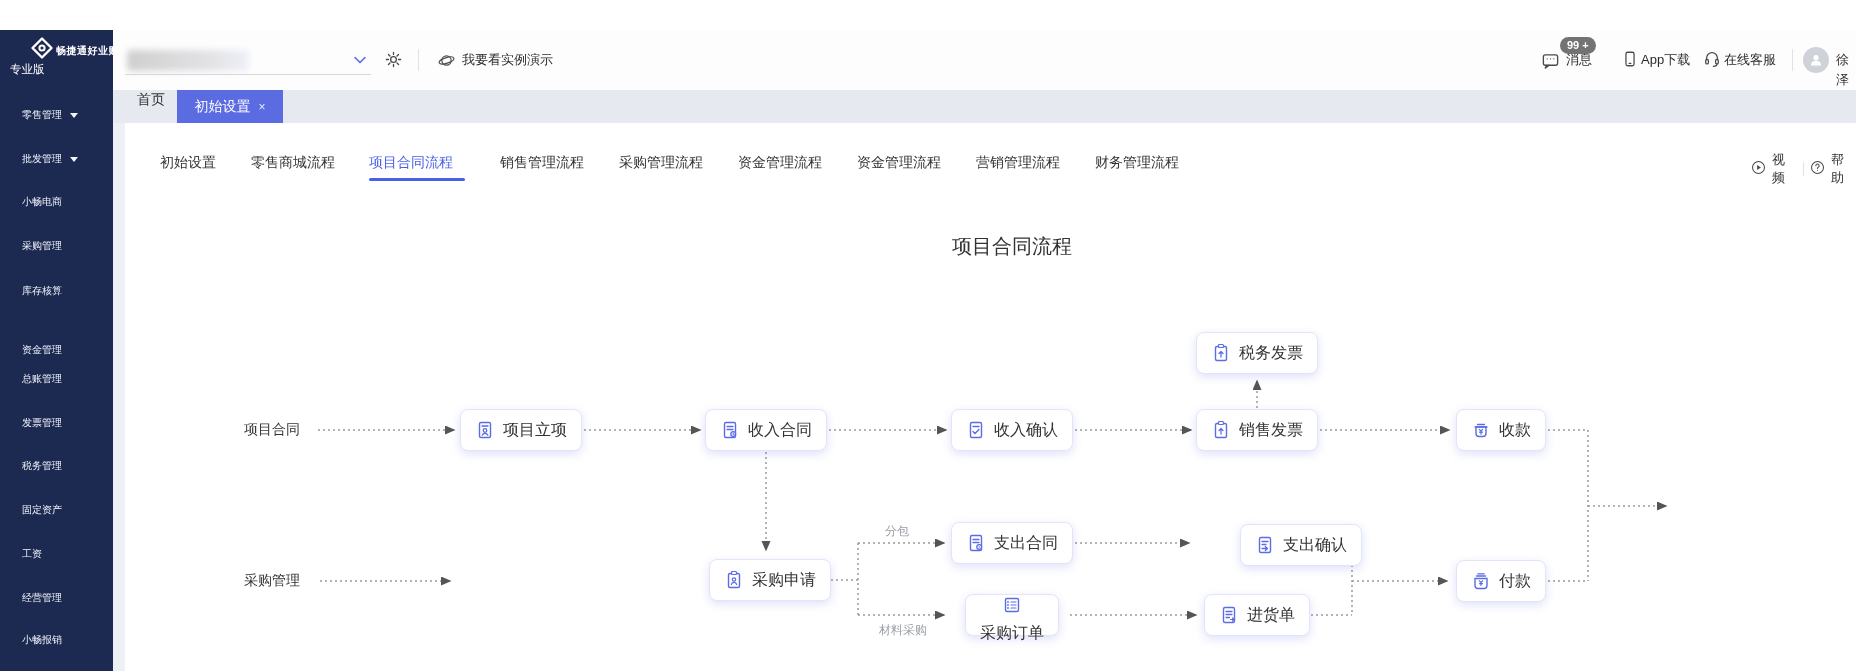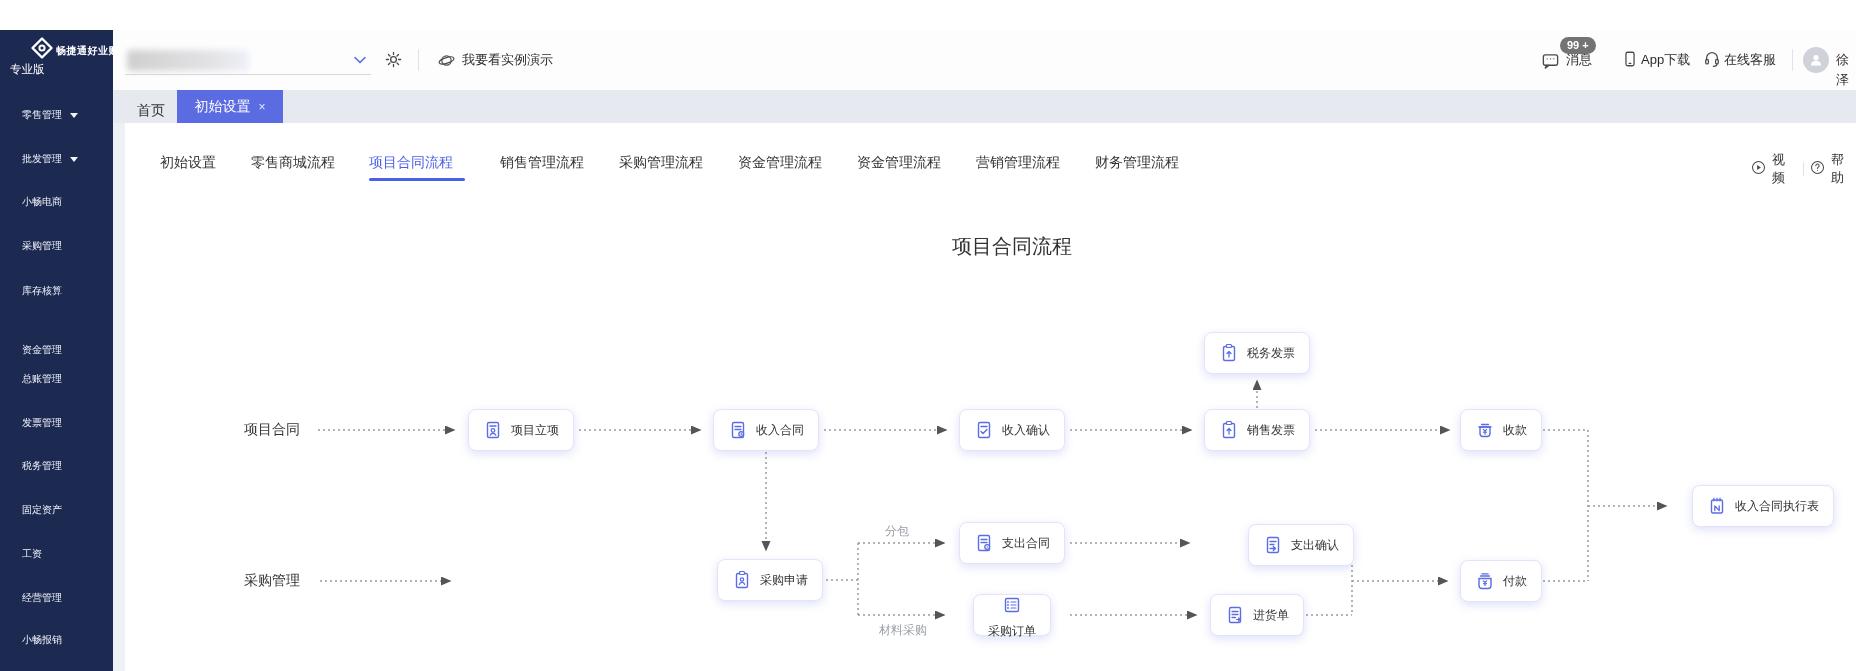--- a/index.html
+++ b/index.html
@@ -9,39 +9,39 @@
   .topwhite{left:0;top:0;width:1856px;height:30px;background:#ffffff;}
   .topbar{left:113px;top:30px;width:1743px;height:60px;background:#fdfdfe;}
   .blur-block{left:127px;top:50px;width:122px;height:21px;background:linear-gradient(90deg,#cfcfcf,#e3e3e6 70%,#eef0f8);border-radius:4px;filter:blur(3px);}
   .search-underline{left:125px;top:74px;width:246px;height:1px;background:#d8d8dc;}
   .tb-text{font-size:13px;color:#2b2b2b;line-height:20px;}
   .vdiv{width:1px;height:22px;background:#e1e1e6;}
   .badge{left:1560px;top:37px;background:#737373;color:#fff;font-size:11px;font-weight:bold;border-radius:9px;padding:2px 7px;line-height:13px;}
   .avatar{left:1803px;top:47px;width:26px;height:26px;border-radius:50%;background:#cfd3d9;display:flex;align-items:center;justify-content:center;}
   
   .tabrow{left:113px;top:90px;width:1743px;height:33px;background:#e6e9f0;}
-  .tab-home{left:125px;top:90px;width:52px;height:42px;display:flex;align-items:center;justify-content:center;font-size:14px;color:#333;}
+  .tab-home{left:125px;top:79px;width:52px;height:42px;display:flex;align-items:center;justify-content:center;font-size:14px;color:#333;}
   .tab-active{left:177px;top:90px;width:106px;height:33px;background:#5b6be2;color:#fff;display:flex;align-items:center;justify-content:center;gap:8px;font-size:14px;}
   .tab-close{font-size:12px;color:#e8eaff;}
   
   .sidebar{left:0;top:30px;width:113px;height:641px;background:#1c2a52;}
   .side-item{position:absolute;left:0;width:113px;height:44px;display:flex;align-items:center;padding-left:22px;box-sizing:border-box;color:#f2f4fa;font-size:10px;font-weight:500;cursor:pointer;}
   .caret{display:inline-block;width:0;height:0;border-left:4px solid transparent;border-right:4px solid transparent;border-top:5px solid #f2f4fa;margin-left:8px;}
   .brand-name{left:56px;top:44px;color:#fff;font-size:10px;font-weight:bold;letter-spacing:.5px;white-space:nowrap;}
   .brand-edition{left:10px;top:62px;color:#fff;font-size:11.5px;}
   
   .panel{left:125px;top:123px;width:1731px;height:548px;background:#ffffff;}
   .nav-item{position:absolute;top:150px;height:24px;line-height:24px;font-size:14px;color:#333;cursor:pointer;white-space:nowrap;}
   .nav-item.active{color:#4c60e6;}
   .nav-underline{left:369px;top:178px;width:96px;height:3px;background:#4c60e6;border-radius:2px;}
   .panel-tools{left:1751px;top:151px;display:flex;align-items:center;gap:6px;font-size:13px;color:#333;}
   
   .flow-title{left:1012px;top:246px;transform:translate(-50%,-50%);font-size:20px;color:#333;font-weight:500;}
   .lane-label{transform:translate(-50%,-50%);font-size:14px;color:#333;font-weight:500;white-space:nowrap;}
-  .node{transform:translate(-50%,-50%);display:flex;align-items:center;gap:8px;height:40px;padding:0 14px;background:#fff;border:1px solid #e2e4fa;border-radius:8px;box-shadow:0 3px 10px rgba(91,107,226,.20);font-size:12px;color:#333;white-space:nowrap;cursor:pointer;}
+  .node{transform:translate(-50%,-50%);display:flex;align-items:center;gap:8px;height:40px;padding:0 14px;background:#fff;border:1px solid #e2e4fa;border-radius:8px;box-shadow:0 3px 10px rgba(91,107,226,.20);font-size:16px;color:#333;white-space:nowrap;cursor:pointer;}
   .node-icon{color:#5b6ce4;display:flex;}
   .edge-label{transform:translate(-50%,-50%);font-size:12px;color:#9aa0a8;white-space:nowrap;}
   svg.edges{left:0;top:0;pointer-events:none;}
   .e{stroke:#9b9b9b;stroke-width:1.5;fill:none;stroke-dasharray:2 3;}
   .icon-line{stroke:#4a4a4a;stroke-width:1.4;fill:none;stroke-linecap:round;stroke-linejoin:round;}
 </style>
 </head>
 <body>
 
 <div class="page">
@@ -361,24 +361,14 @@
     <span class="node-icon">
         <svg width="20" height="20" viewBox="0 0 20 20">
           <path d="M4 7.5h12v7a3 3 0 0 1-3 3H7a3 3 0 0 1-3-3z" stroke="currentColor" stroke-width="1.4" fill="none"></path>
           <path d="M5.5 5h9M6.8 2.8h6.4" stroke="currentColor" stroke-width="1.3" stroke-linecap="round"></path>
           <path d="M8.3 9.8 10 11.5l1.7-1.7M10 11.5v3M8.6 12.7h2.8" stroke="currentColor" stroke-width="1.2" fill="none" stroke-linecap="round"></path>
         </svg>
       </span>
     <span>付款</span>
   </div>
 
-  <div class="abs node" style="left:1763px;top:506px;">
-    <span class="node-icon">
-        <svg width="20" height="20" viewBox="0 0 20 20">
-          <rect x="4.5" y="4" width="11" height="13" rx="1.5" stroke="currentColor" stroke-width="1.4" fill="none"></rect>
-          <path d="M7 2v3M10 2v3M13 2v3" stroke="currentColor" stroke-width="1.2" stroke-linecap="round"></path>
-          <path d="M7.8 14.5v-4.5l4.4 4.5v-4.5" stroke="currentColor" stroke-width="1.3" fill="none" stroke-linecap="round" stroke-linejoin="round"></path>
-        </svg>
-      </span>
-    <span>收入合同执行表</span>
-  </div>
 
 </div>
 
 </body></html>

